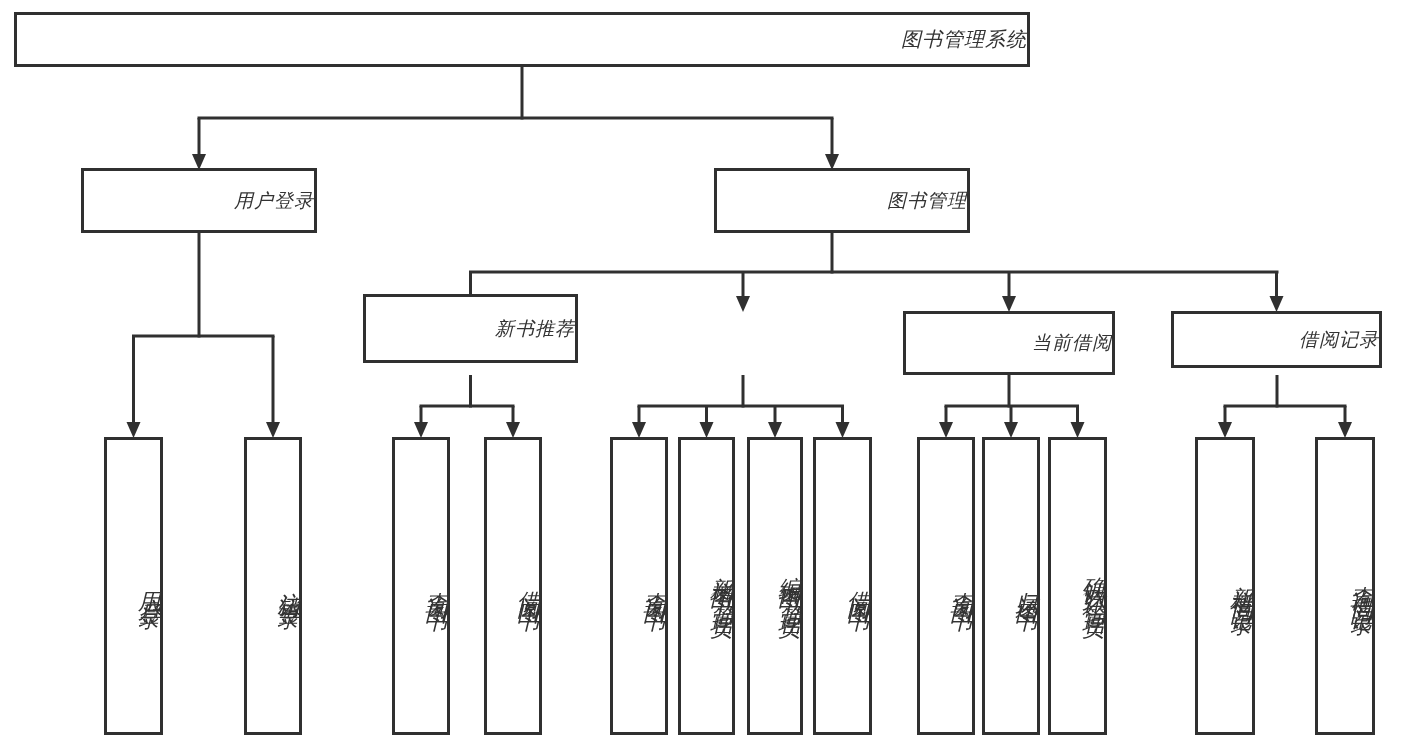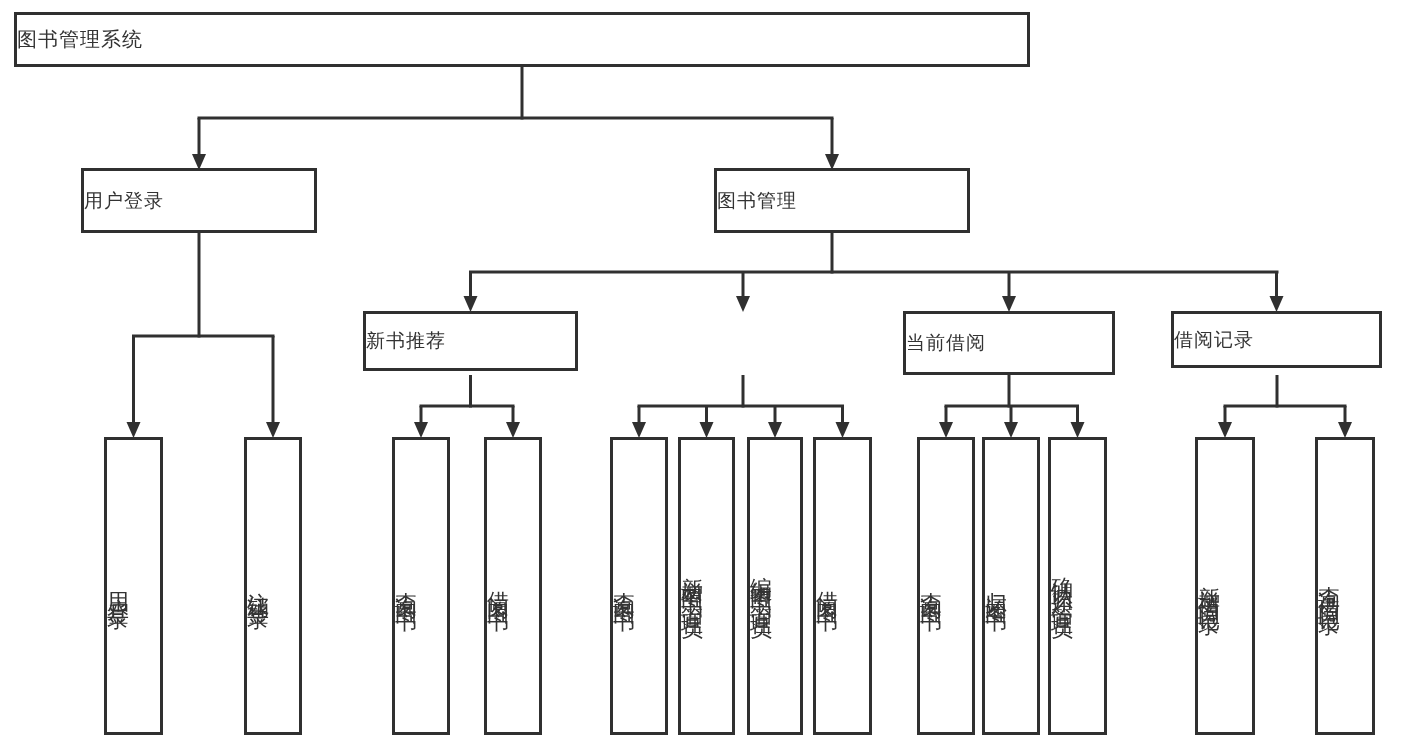--- a/index.html
+++ b/index.html
@@ -4,21 +4,21 @@
 <style>
   html,body{margin:0;padding:0;background:#ffffff;}
   .canvas{
     position:relative;width:1405px;height:747px;background:#fff;
     font-family:"Liberation Sans","DejaVu Sans",sans-serif;color:#333;
     overflow:hidden;
   }
   svg.edges{position:absolute;left:0;top:0;width:1405px;height:747px;}
   .box{
     position:absolute;box-sizing:border-box;background:#fff;
-    border:3px solid #303030;display:flex;align-items:center;justify-content:flex-start;
+    border:3px solid #303030;display:flex;align-items:center;justify-content:flex-end;font-style:italic;
   }
   .box.h span{font-size:19px;letter-spacing:1px;white-space:nowrap;color:#333;}
   .box.root span{font-size:20px;}
   .vt{
     writing-mode:vertical-rl;text-orientation:mixed;
     font-size:22px;letter-spacing:6px;line-height:1;color:#333;white-space:nowrap;
   }
   .watermark{
     position:absolute;left:1186px;top:713px;z-index:5;
     font-size:20px;color:#b9b9b9;letter-spacing:0.5px;white-space:nowrap;
@@ -99,21 +99,21 @@
     <span>图书管理系统</span>
   </div>
 
   <div class="box h" style="left:81px;top:168px;width:236px;height:65px">
     <span>用户登录</span>
   </div>
   <div class="box h" style="left:714px;top:168px;width:256px;height:65px">
     <span>图书管理</span>
   </div>
 
-  <div class="box h" style="left:363px;top:311px;width:215px;height:60px">
+  <div class="box h" style="left:363px;top:294px;width:215px;height:69px">
     <span>新书推荐</span>
   </div>
   <div class="box h" style="left:903px;top:311px;width:212px;height:64px">
     <span>当前借阅</span>
   </div>
   <div class="box h" style="left:1171px;top:311px;width:211px;height:57px">
     <span>借阅记录</span>
   </div>
 
   <div class="box v" style="left:104px;top:437px;width:59px;height:298px">

